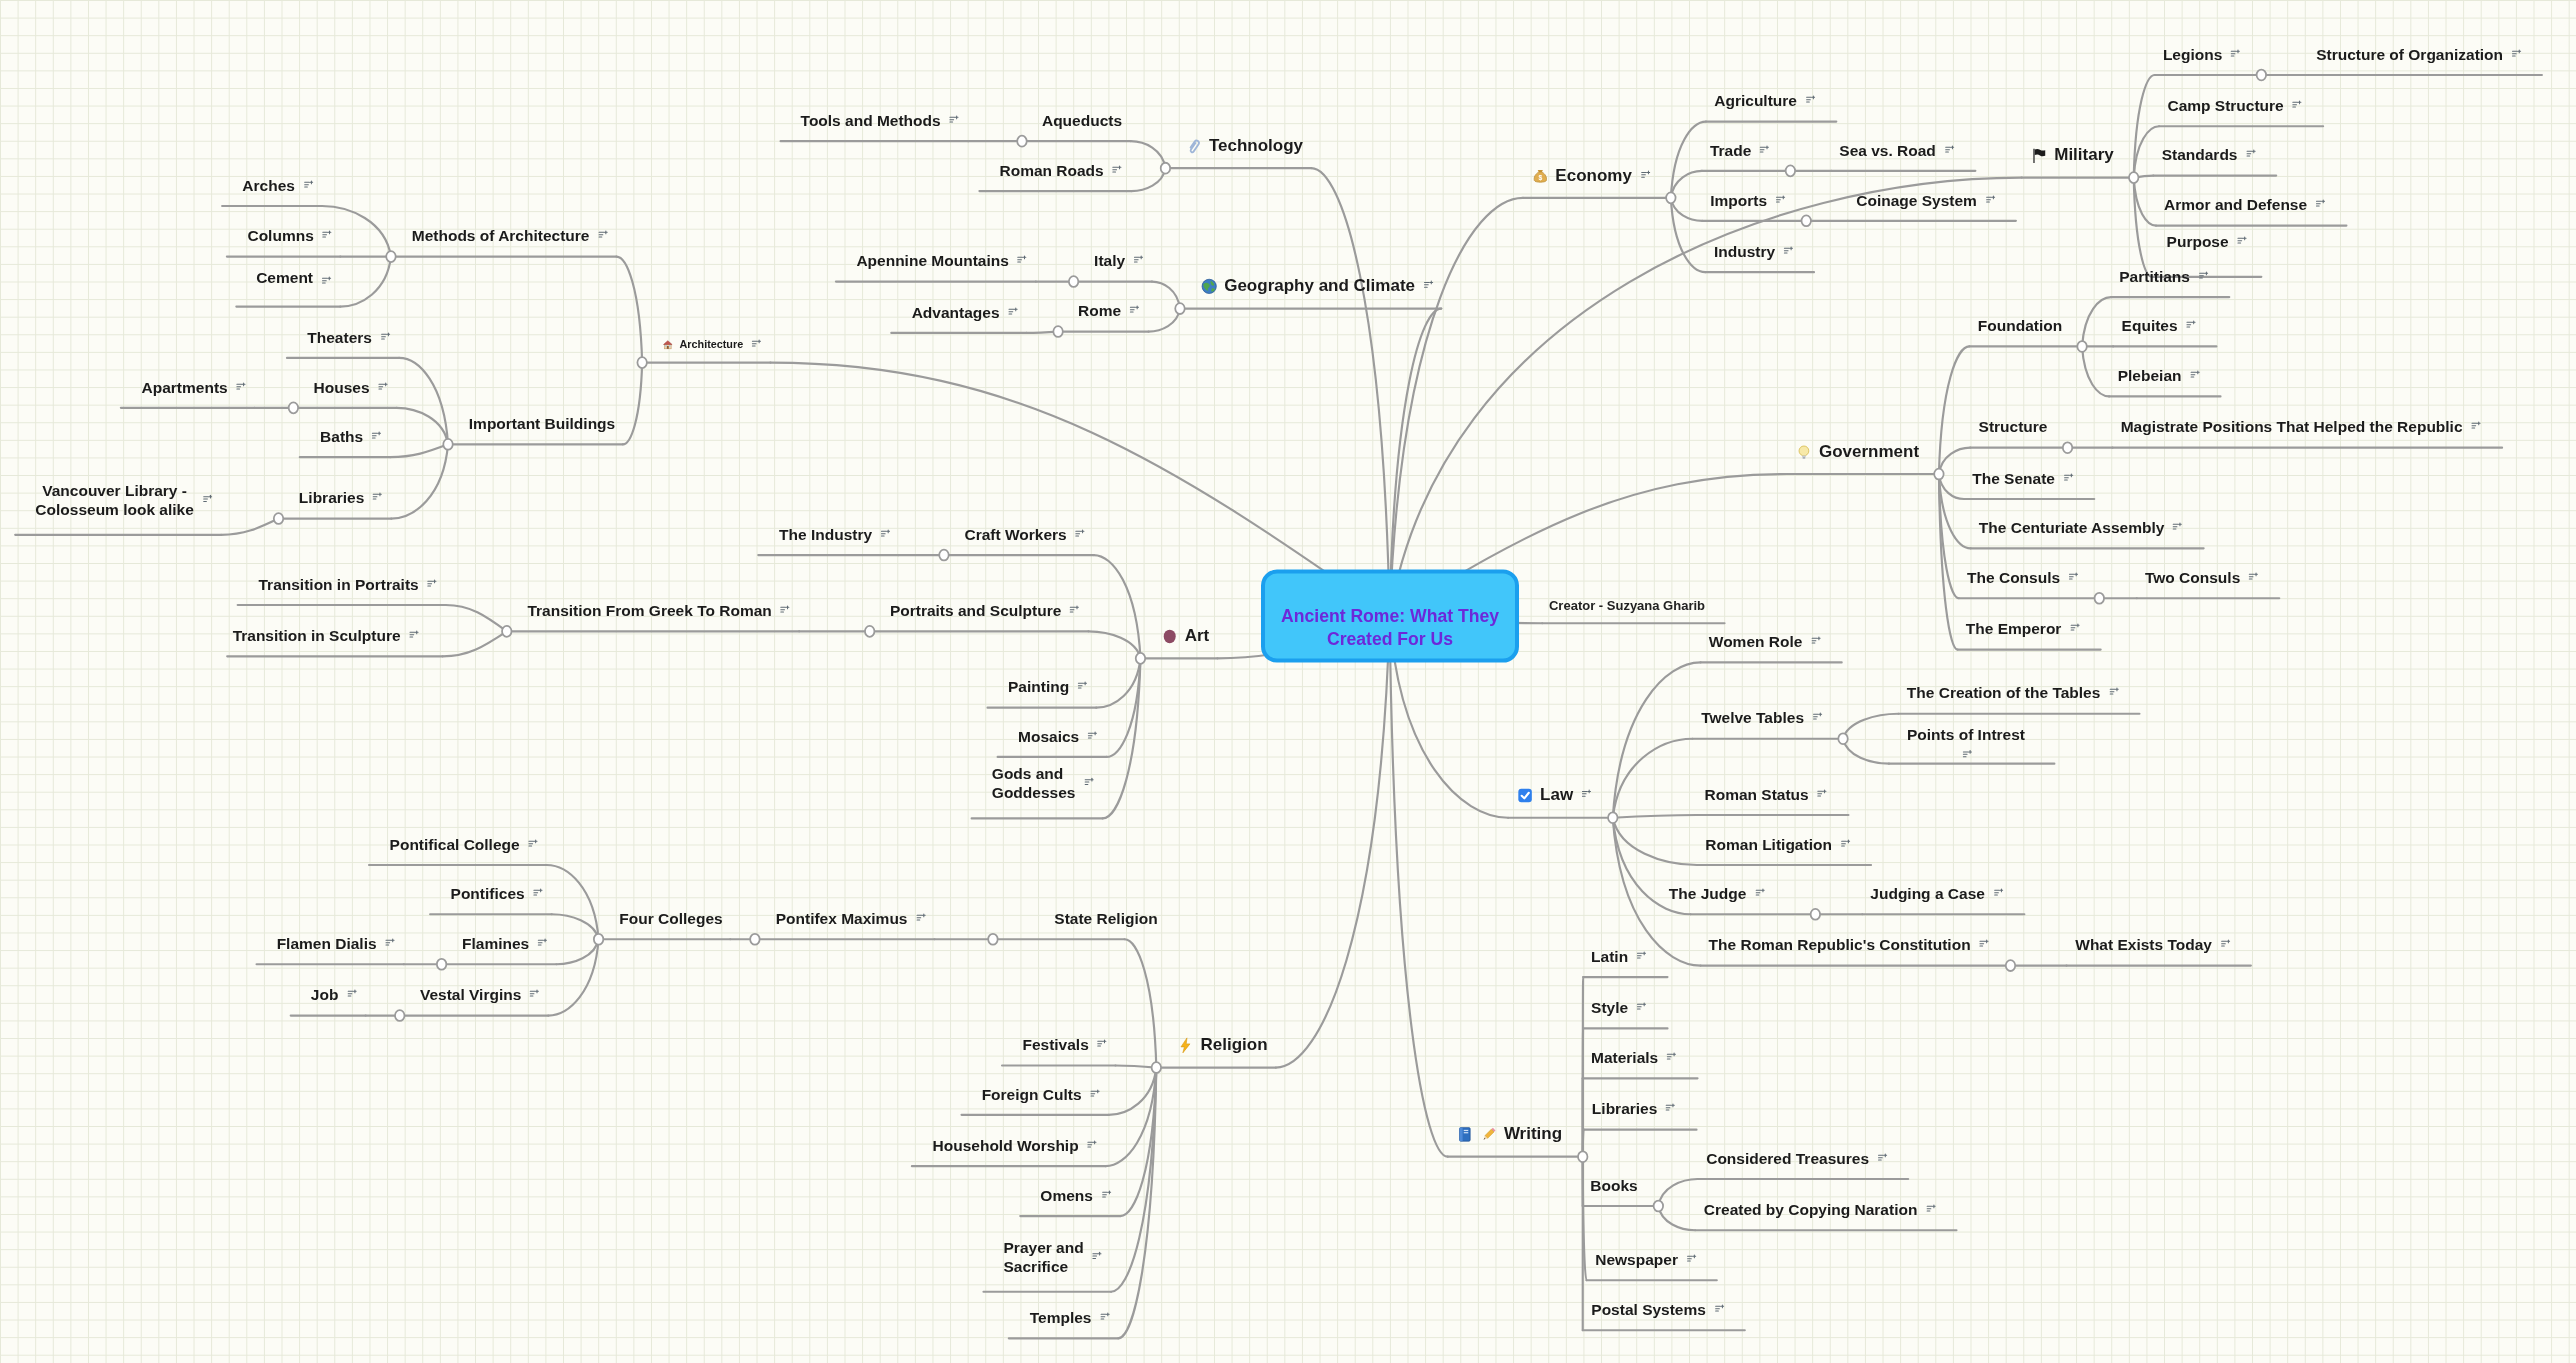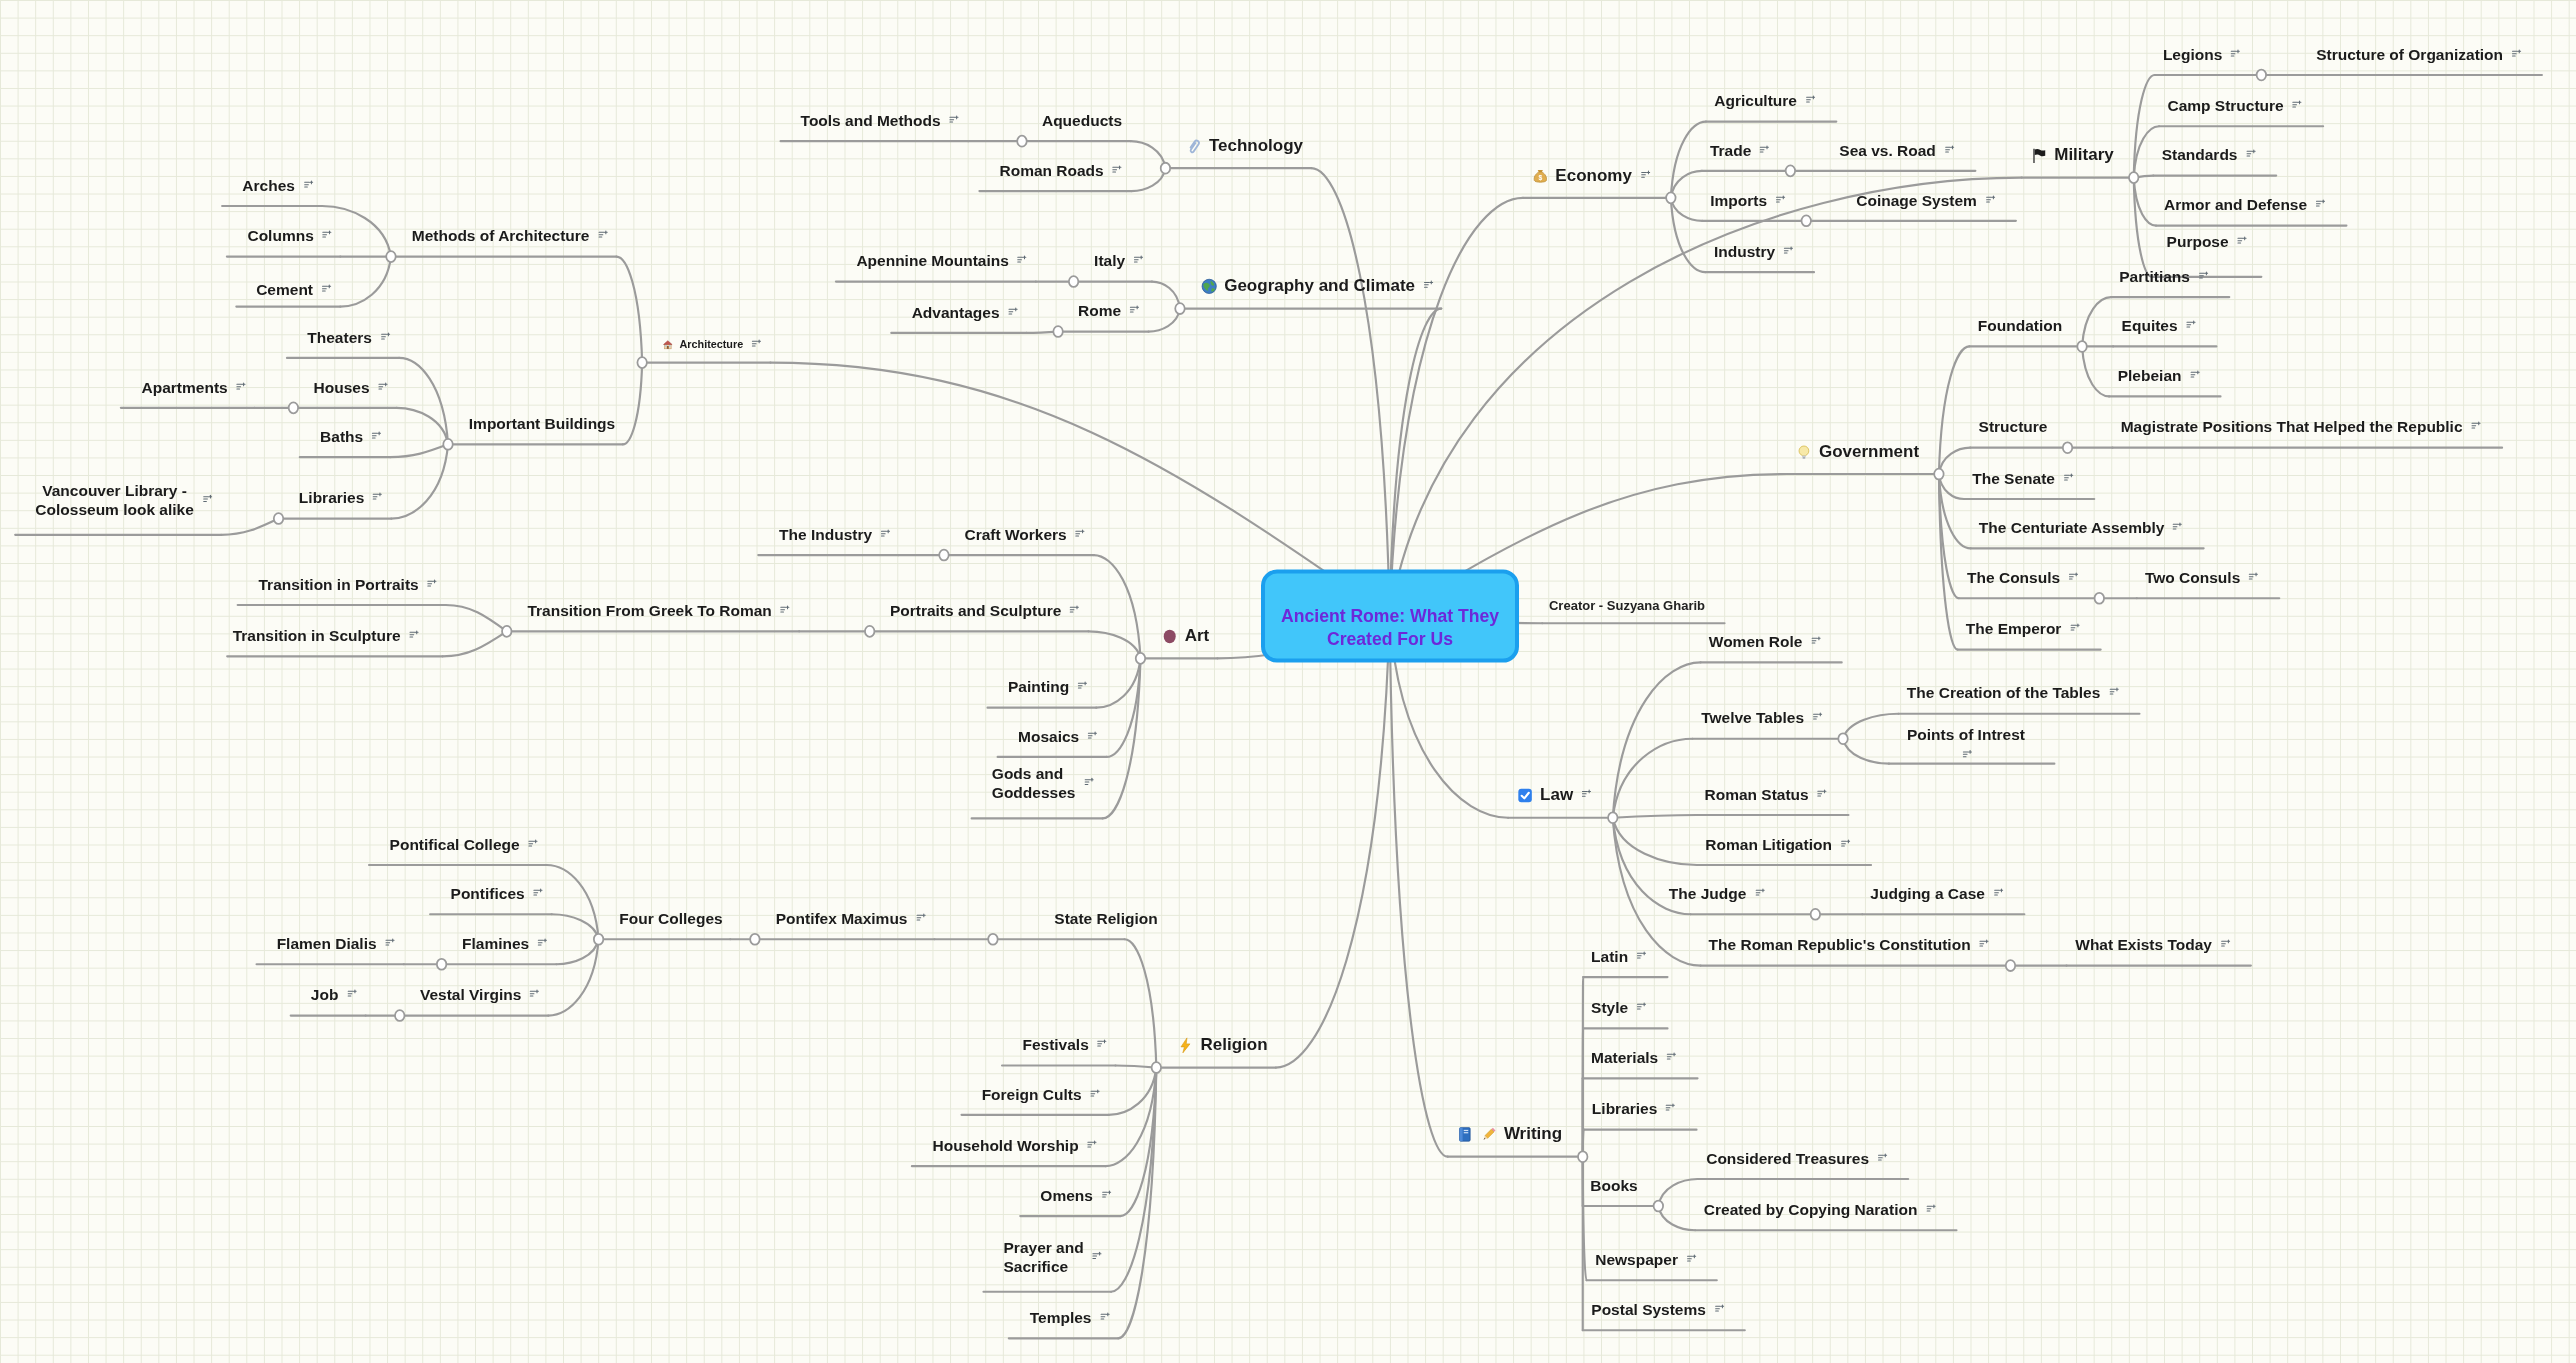--- a/index.html
+++ b/index.html
@@ -308,21 +308,21 @@
         </svg></span></div>
     <div class="node" style="left: 290px; top: 236px; justify-content: center;"><span class="lbl">Columns</span><span class="nicon"><svg viewBox="0 0 16 16">
           <g stroke="#5f6a73" stroke-width="1.5" stroke-linecap="round" fill="none">
             <line x1="2" y1="4.5" x2="9" y2="4.5"></line>
             <line x1="2" y1="8" x2="7.5" y2="8"></line>
             <line x1="2" y1="11.5" x2="6" y2="11.5"></line>
             <line x1="12" y1="2.5" x2="12" y2="6.5"></line>
             <line x1="10" y1="4.5" x2="14" y2="4.5"></line>
           </g>
         </svg></span></div>
-    <div class="node" style="left: 294px; top: 290px;"><span class="lbl">Cement</span><span class="nicon"><svg viewBox="0 0 16 16">
+    <div class="node" style="left: 294px; top: 278px; align-items: flex-end;"><span class="lbl">Cement</span><span class="nicon"><svg viewBox="0 0 16 16">
           <g stroke="#5f6a73" stroke-width="1.5" stroke-linecap="round" fill="none">
             <line x1="2" y1="4.5" x2="9" y2="4.5"></line>
             <line x1="2" y1="8" x2="7.5" y2="8"></line>
             <line x1="2" y1="11.5" x2="6" y2="11.5"></line>
             <line x1="12" y1="2.5" x2="12" y2="6.5"></line>
             <line x1="10" y1="4.5" x2="14" y2="4.5"></line>
           </g>
         </svg></span></div>
     <div class="node" style="left: 542px; top: 424px;"><span class="lbl">Important Buildings</span></div>
     <div class="node" style="left: 349px; top: 338px;"><span class="lbl">Theaters</span><span class="nicon"><svg viewBox="0 0 16 16">

